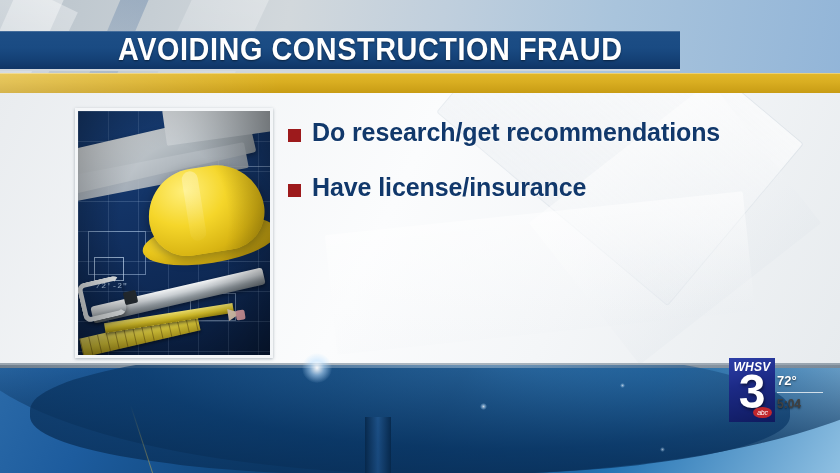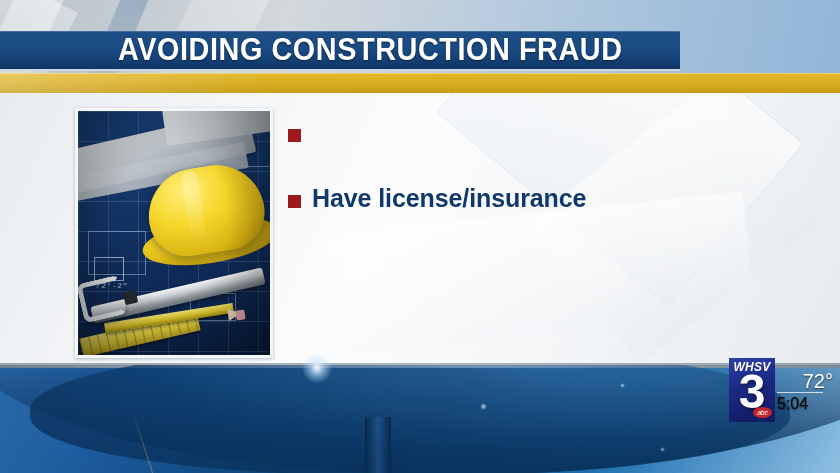--- a/index.html
+++ b/index.html
@@ -444,35 +444,34 @@
     line-height: 11px;
     letter-spacing: -0.2px;
   }
   .logo-info {
     position: absolute;
     left: 777px; top: 372px;
     width: 56px;
   }
   .logo-temp {
     color: #ffffff;
-    font-size: 20px;
-    font-weight: normal;
+    font-size: 13px;
+    font-weight: bold;
     line-height: 18px;
     text-shadow: 0 1px 2px rgba(0,0,0,0.6);
-    text-align: right;
   }
   .logo-divider {
     width: 46px; height: 1px;
     background: rgba(255,255,255,0.75);
     margin: 2px 0 2px 0;
   }
   .logo-time {
-    color: #000000;
-    font-size: 16px;
-    font-weight: normal;
+    color: #404040;
+    font-size: 12px;
+    font-weight: bold;
     line-height: 18px;
     text-shadow: 0 1px 2px rgba(0,0,0,0.6);
   }
 </style>
 </head>
 <body>
 
 <div id="stage">
 
   <div class="bg-top">
@@ -526,22 +525,23 @@
       <div class="wrench-head"></div>
       <div class="wrench-nut"></div>
 
       <div class="photo-vignette"></div>
     </div>
   </div>
 
   <div class="bullets">
     <div class="bullet-row">
       <div class="bullet-marker"></div>
+      <div class="bullet-text">Do research/get recommendations</div>
     </div>
-    <div class="bullet-row" style="margin-top:42px;">
+    <div class="bullet-row" style="margin-top:26px;">
       <div class="bullet-marker"></div>
       <div class="bullet-text">Have license/insurance</div>
     </div>
   </div>
 
   <div class="lower">
     <div class="lower-top-edge"></div>
     <div class="dish-arc"></div>
     <div class="dish-body"></div>
     <div class="dish-stem"></div>

